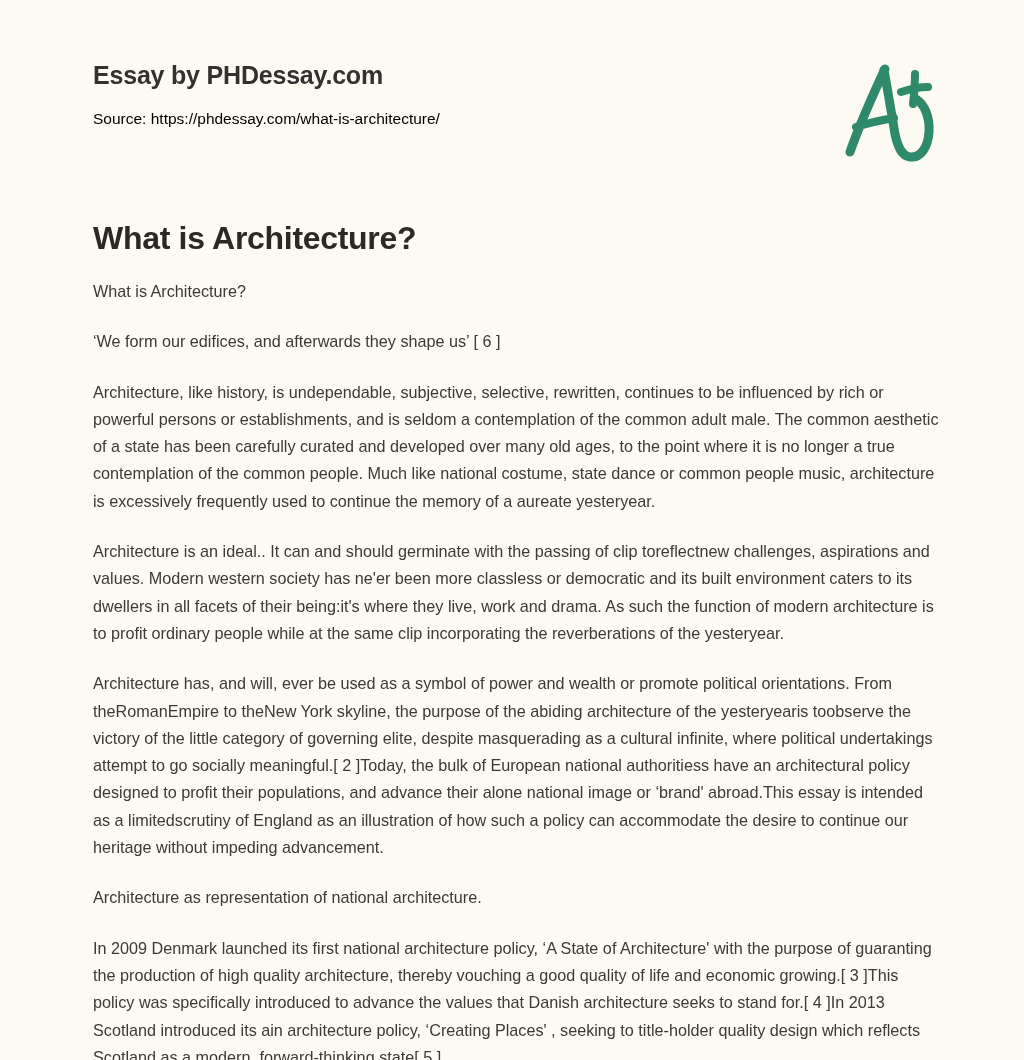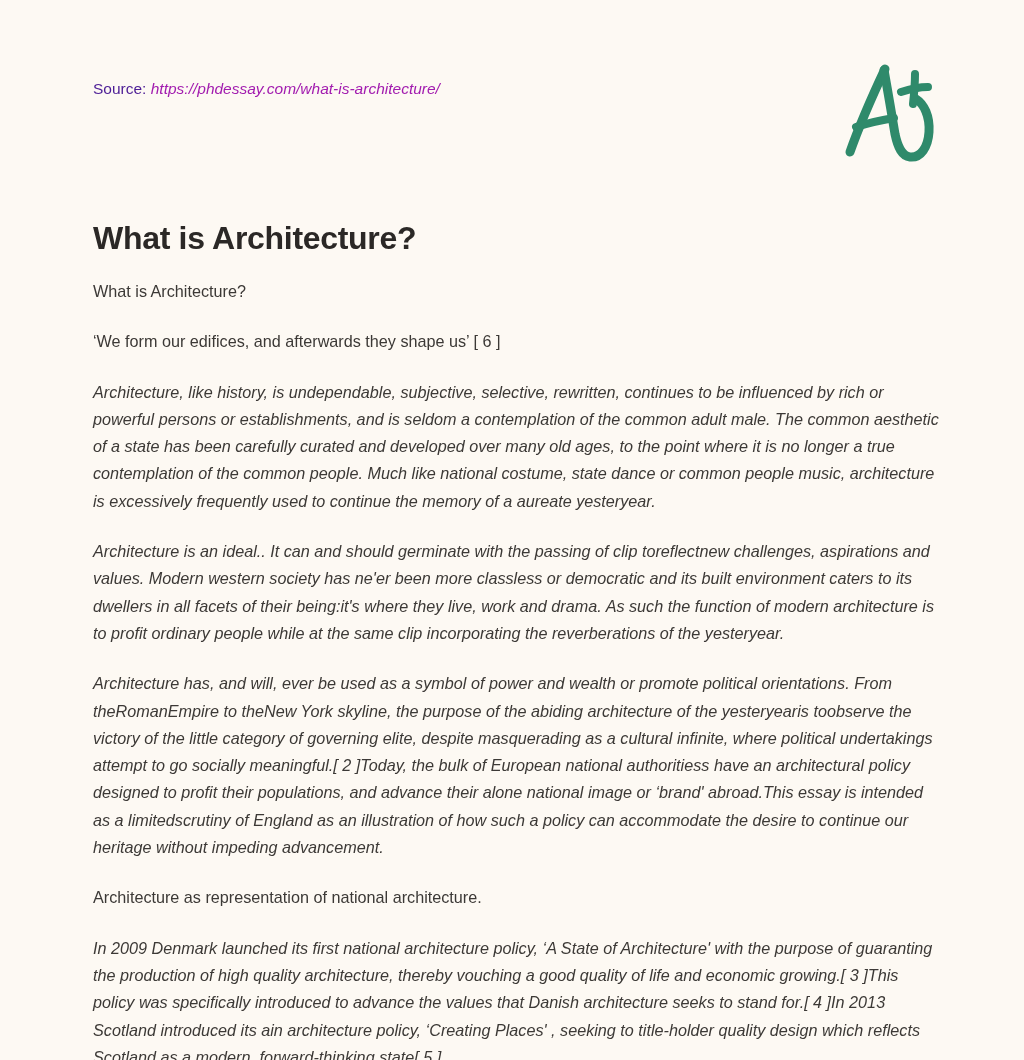--- a/index.html
+++ b/index.html
@@ -43,26 +43,25 @@
     white-space: nowrap;
   }
 
   .source-line {
     margin-top: 19px;
     font-size: 15.5px;
     line-height: 1.3;
     white-space: nowrap;
   }
   .source-label {
-    color: #4c1d95;
+    color: #000000;
   }
   .source-url {
-    color: #a21caf;
+    color: #000000;
     text-decoration: none;
-    font-style: italic;
   }
 
   
   .logo {
     position: absolute;
     top: 52px;
     right: 72px;
     width: 130px;
     height: 120px;
   }
@@ -90,32 +89,32 @@
   }
 
   .para {
     font-size: 16.2px;
     line-height: 27.3px;
     color: #3c3936;
     margin: 0 0 23px 0;
     text-align: left;
   }
   .para.italic {
-    font-style: italic;
   }
   .para.plain {
     font-style: normal;
   }
 </style>
 </head>
 <body>
 
 <div class="page">
 
   <div class="header">
+    <div class="brand-line">Essay by PHDessay.com</div>
     <div class="source-line">
       <span class="source-label">Source:</span>
       <a class="source-url" href="#">https://phdessay.com/what-is-architecture/</a>
     </div>
   </div>
 
   <div class="logo">
     <svg width="130" height="120" viewBox="0 0 130 120">
       <g fill="none" stroke="#2f8a6b" stroke-linecap="round" stroke-linejoin="round">
 

